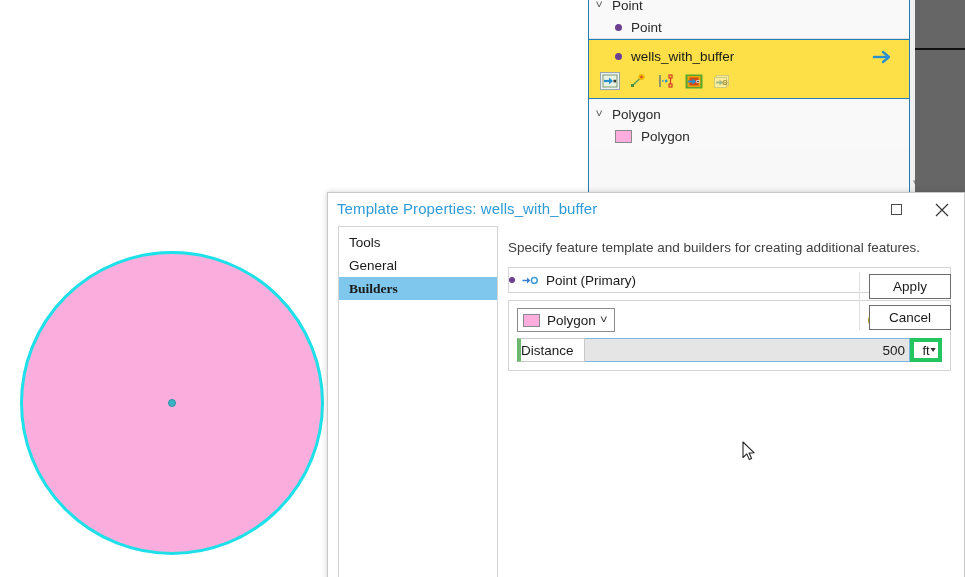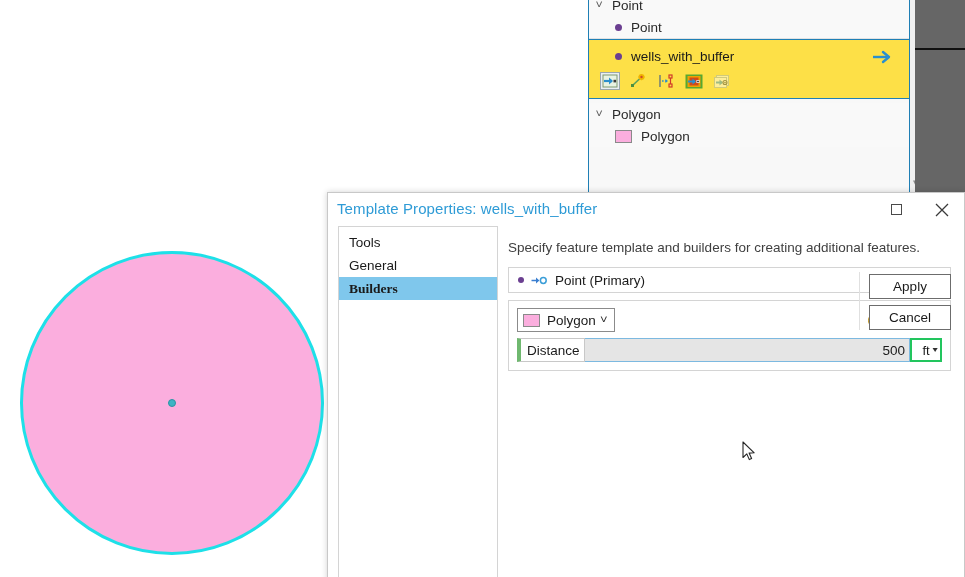--- a/index.html
+++ b/index.html
@@ -255,21 +255,20 @@
     color: #404040;
   }
 
   .primary-row {
     margin-top: 12px;
     height: 26px;
     border: 1px solid #d4d4d4;
     background: #ffffff;
     display: flex;
     align-items: center;
-    padding-left: 9px;
     box-sizing: border-box;
     font-size: 13.5px;
     color: #1a1a1a;
   }
   .primary-dot {
     width: 6px; height: 6px;
     border-radius: 50%;
     background: #6b3f91;
     margin-right: 7px;
     flex: 0 0 auto;
@@ -362,41 +361,41 @@
     height: 24px;
     margin-top: 6px;
   }
   .dist-label {
     width: 68px;
     border: 1px solid #c8c8c8;
     border-left: 4px solid #6fb86f;
     background: #ffffff;
     display: flex;
     align-items: center;
-    padding-left: 6px;
+    padding-left: 0;
     box-sizing: border-box;
     font-size: 13.5px;
     color: #1a1a1a;
   }
   .dist-input {
     flex: 1;
     border: 1px solid #7cb9e0;
     border-left: none;
     background: #e5e5e5;
     display: flex;
     align-items: center;
     justify-content: flex-end;
     padding-right: 4px;
     box-sizing: border-box;
     font-size: 13.5px;
     color: #1a1a1a;
   }
   .unit-box {
     width: 32px;
-    border: 2px solid #22c55e;
+    border: 4px solid #22c55e;
     background: #ffffff;
     display: flex;
     align-items: center;
     justify-content: center;
     box-sizing: border-box;
     font-size: 13px;
     color: #1a1a1a;
     position: relative;
   }
   .unit-box .u-caret {

